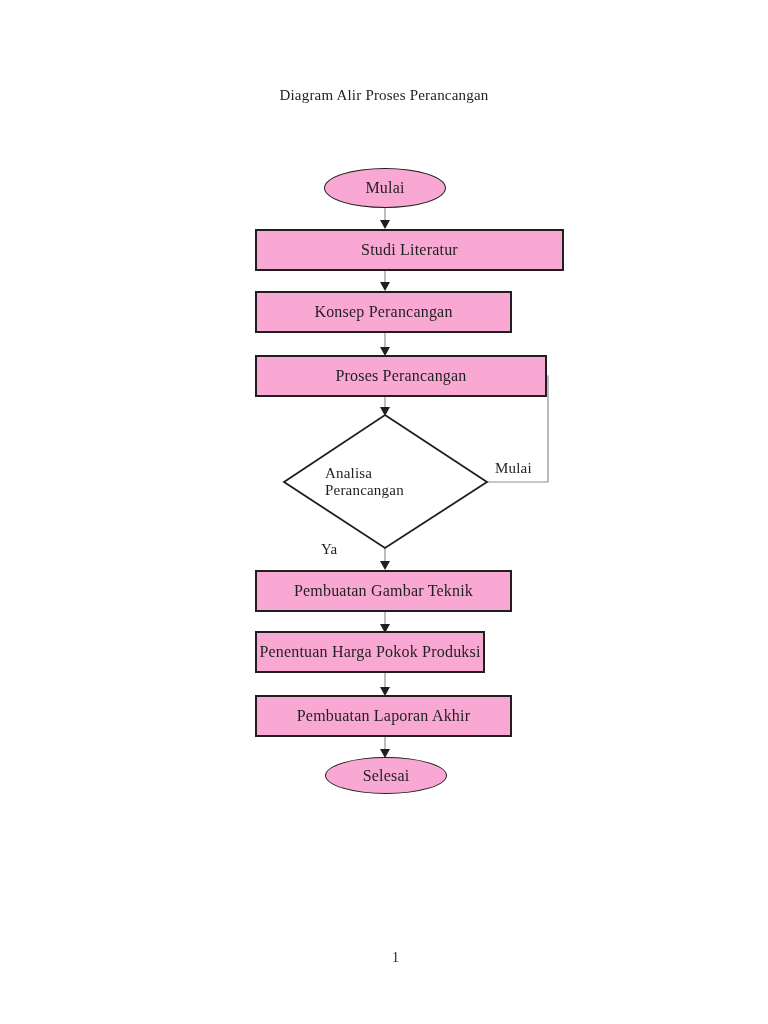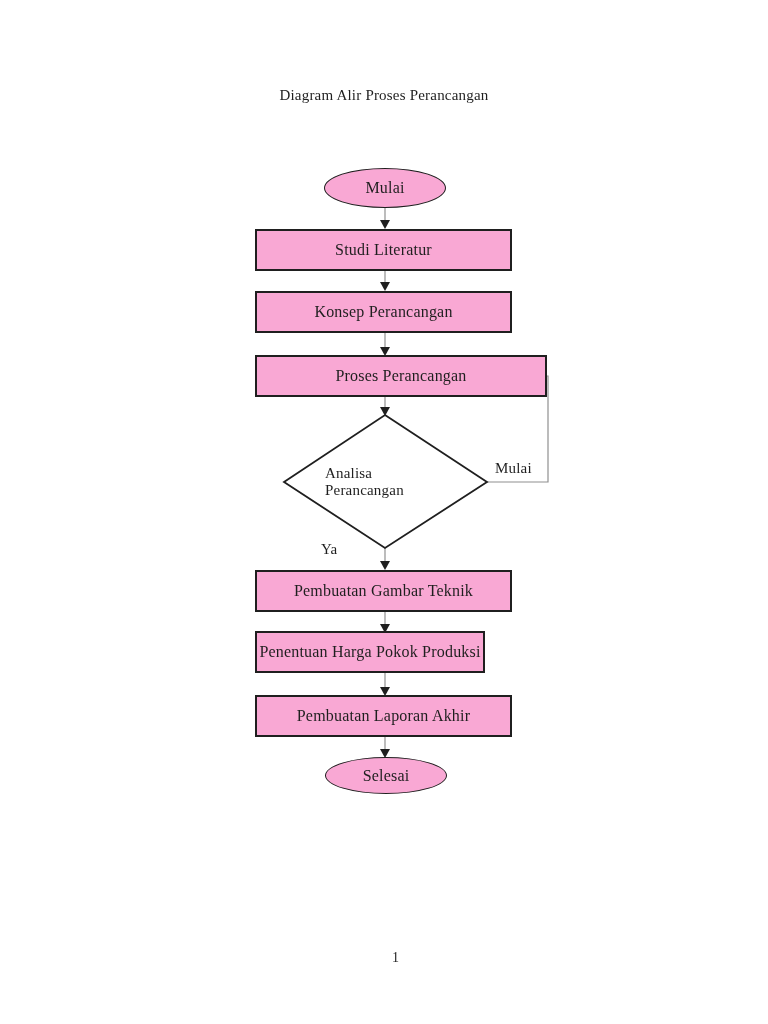--- a/index.html
+++ b/index.html
@@ -98,21 +98,21 @@
       <polygon points="514,376 524,371 524,381"></polygon>
     </g>
 
     <polygon points="385,415 487,482 385,548 284,482" fill="#ffffff" stroke="#1f1f1f" stroke-width="1.8"></polygon>
   </svg>
 
   <div class="node terminator" style="left:324px; top:168px; width:122px; height:40px;">
     <span>Mulai</span>
   </div>
 
-  <div class="node process" style="left:255px; top:229px; width:257px; height:42px;">
+  <div class="node process" style="left:255px; top:229px; width:309px; height:42px;">
     <span>Studi Literatur</span>
   </div>
 
   <div class="node process" style="left:255px; top:291px; width:257px; height:42px;">
     <span>Konsep Perancangan</span>
   </div>
 
   <div class="node process" style="left:255px; top:355px; width:292px; height:42px;">
     <span>Proses Perancangan</span>
   </div>

